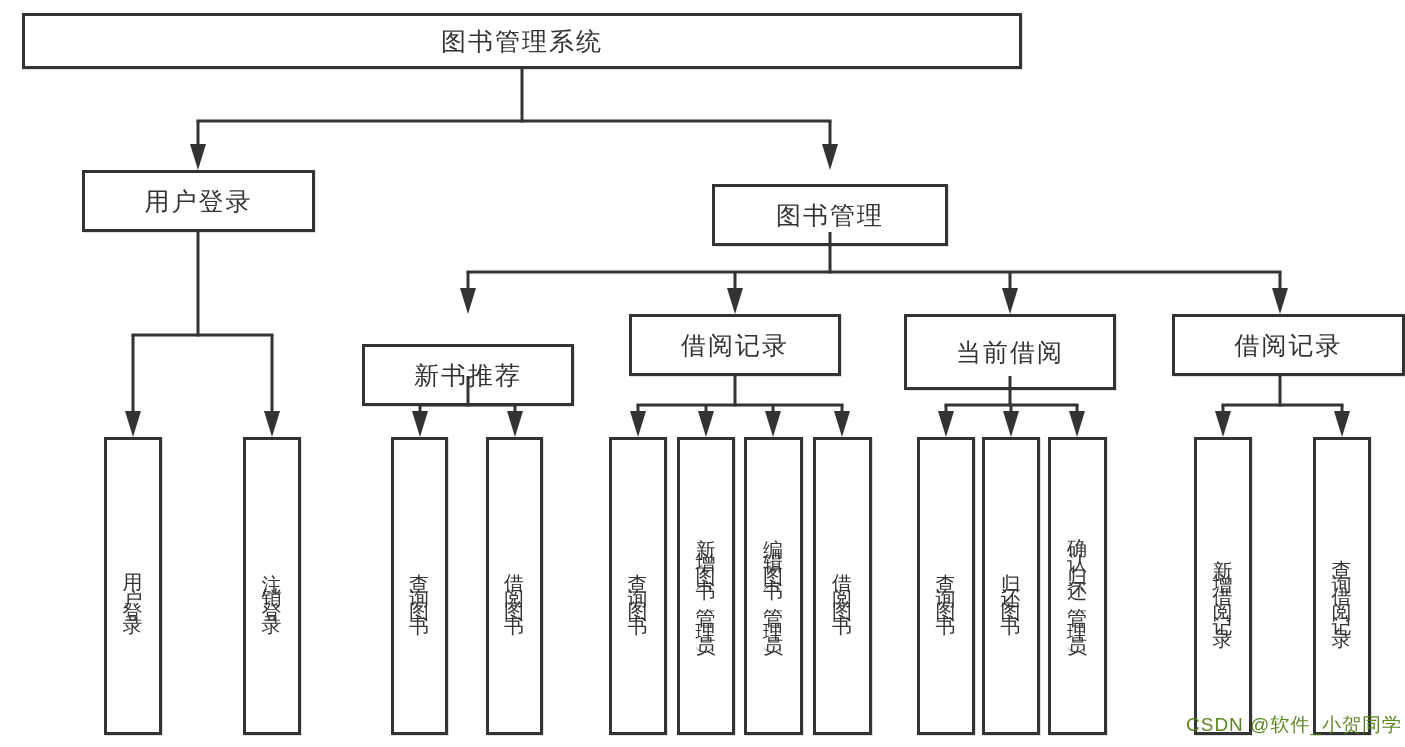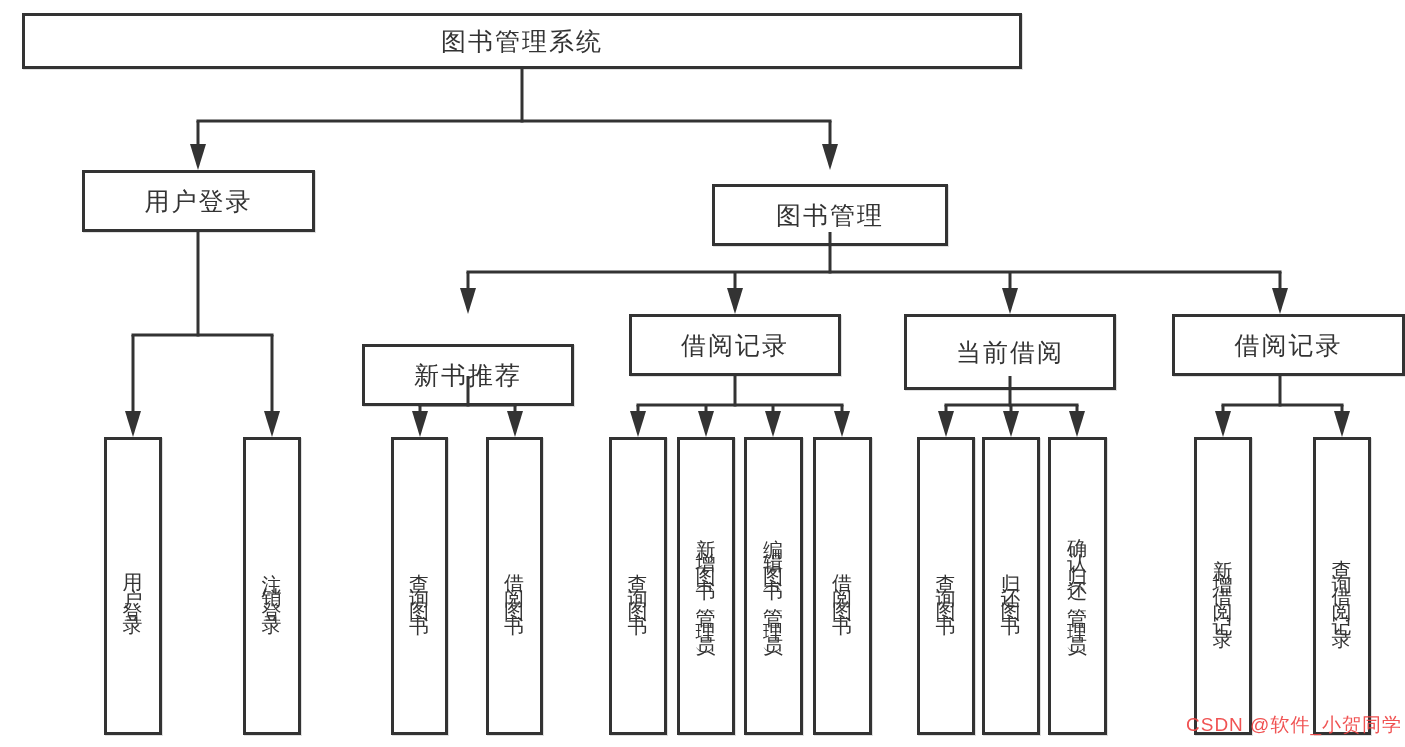--- a/index.html
+++ b/index.html
@@ -16,21 +16,21 @@
   .hbox { font-size: 25px; letter-spacing: 2px; white-space: nowrap; }
   .vbox {
     writing-mode: vertical-rl; text-orientation: mixed;
     font-size: 20px; letter-spacing: 14px; line-height: 1.1;
   }
   svg.wires { position: absolute; left: 0; top: 0; pointer-events: none; }
   svg.wires line { stroke: #333333; stroke-width: 3; }
   svg.wires polygon { fill: #333333; }
   .watermark {
     position: absolute; left: 1186px; top: 712px;
-    font-size: 19px; color: #ef4444; opacity: 0.92;
+    font-size: 19px; color: #4d7c0f; opacity: 0.92;
     letter-spacing: 1px; white-space: nowrap; z-index: 30;
   }
 </style>
 </head>
 <body>
 
 <div class="stage">
 
   <div class="box hbox" style="left:22px; top:13px; width:1000px; height:56px;">图书管理系统</div>
 

